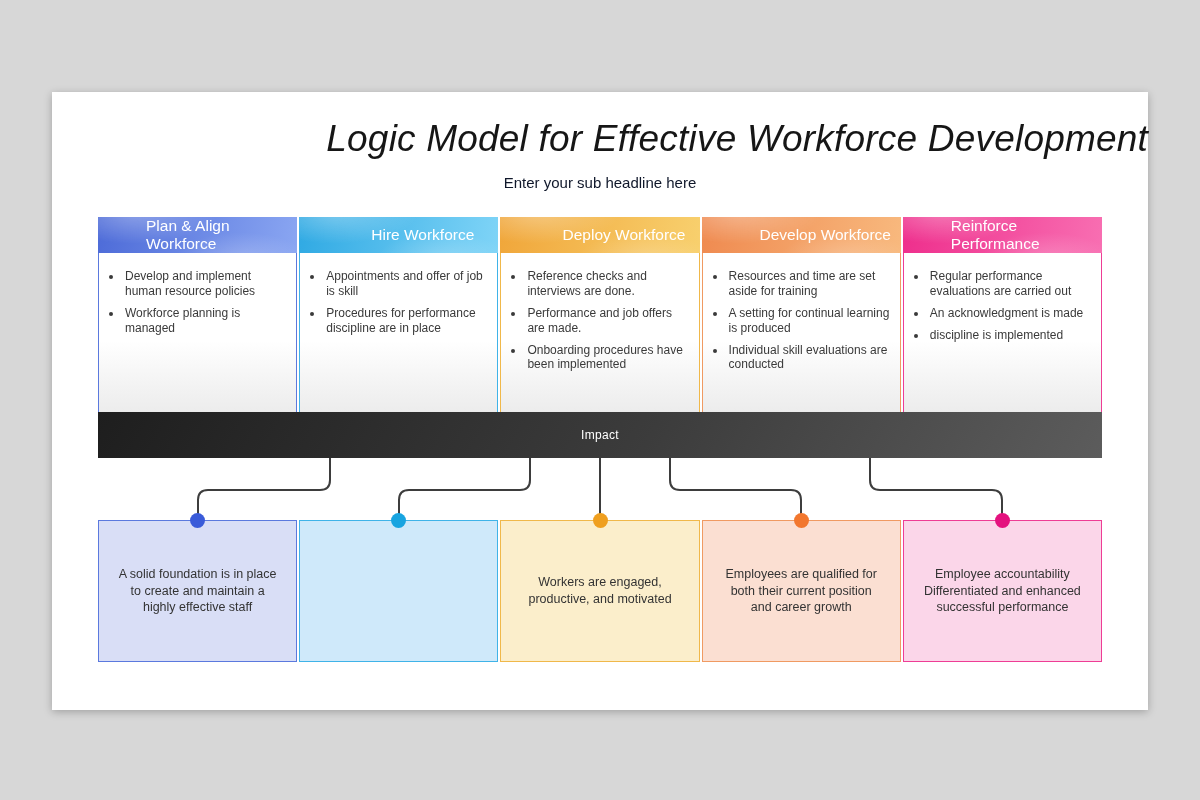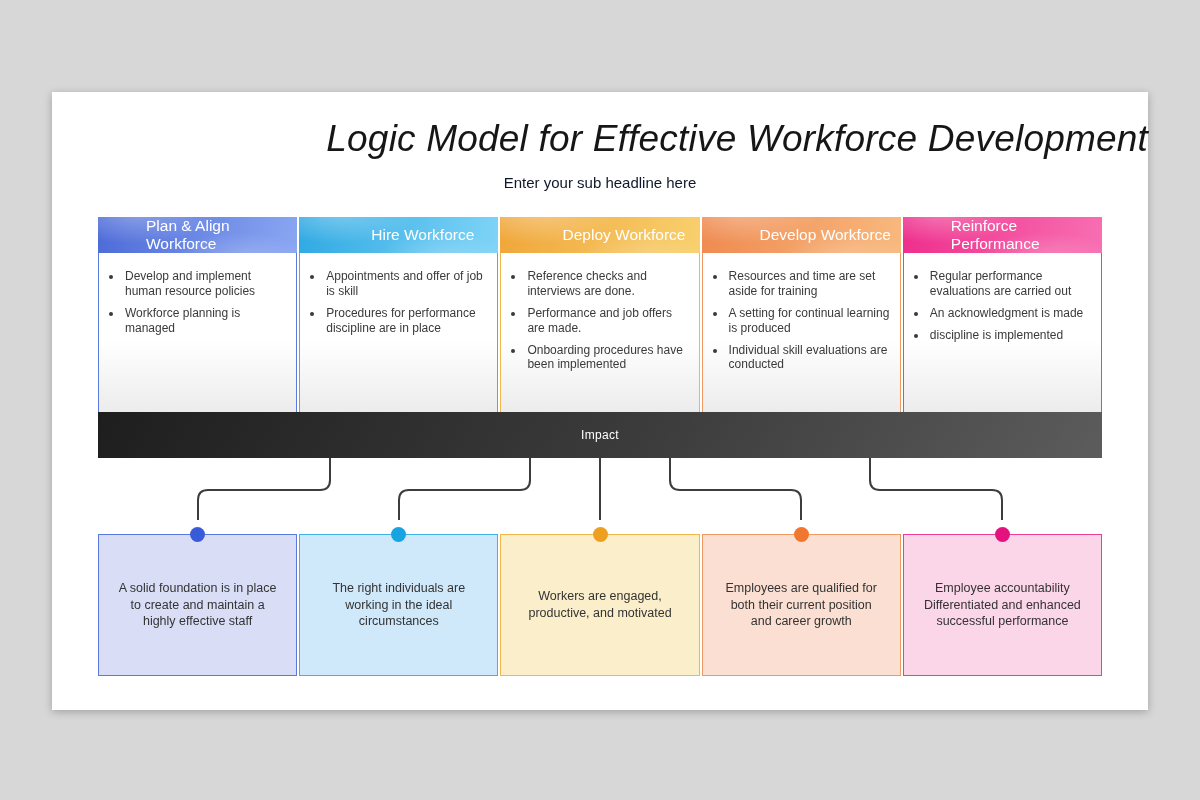--- a/index.html
+++ b/index.html
@@ -90,21 +90,21 @@
     font-size: 12px;
     letter-spacing: 0.3px;
   }
   .connectors {
     position: absolute;
     top: 366px; left: 0;
     width: 1096px; height: 62px;
   }
   .outcomes {
     position: absolute;
-    top: 442px; left: 46px; right: 46px;
+    top: 428px; left: 46px; right: 46px;
     display: flex;
     gap: 2px;
   }
   .outcome {
     position: relative;
     flex: 1 1 0;
     height: 142px;
     border: 1px solid var(--border);
     background: var(--fill);
     display: flex;
@@ -219,21 +219,20 @@
 
   <div class="outcomes">
 
     <div class="outcome" style="--hdr-from: #4d6bd8; --hdr-to: #8aa6f2; --border: #5b79de; --fill: #d9def6; --dot: #3a5bd9;">
       <span class="dot"></span>
       <p>A solid foundation is in place to create and maintain a highly effective staff</p>
     </div>
 
     <div class="outcome" style="--hdr-from: #2fa9e3; --hdr-to: #7fd4f7; --border: #3fb3e8; --fill: #cfe9fa; --dot: #18a4e0;">
       <span class="dot"></span>
-      <p>The right individuals are working in the ideal circumstances</p>
     </div>
 
     <div class="outcome" style="--hdr-from: #f0a63a; --hdr-to: #f8d06e; --border: #f0b84a; --fill: #fbeecb; --dot: #ef9f1f;">
       <span class="dot"></span>
       <p>Workers are engaged, productive, and motivated</p>
     </div>
 
     <div class="outcome" style="--hdr-from: #ef8a50; --hdr-to: #f8b97e; --border: #f09a62; --fill: #fbdfd2; --dot: #f2772e;">
       <span class="dot"></span>
       <p>Employees are qualified for both their current position and career growth</p>

